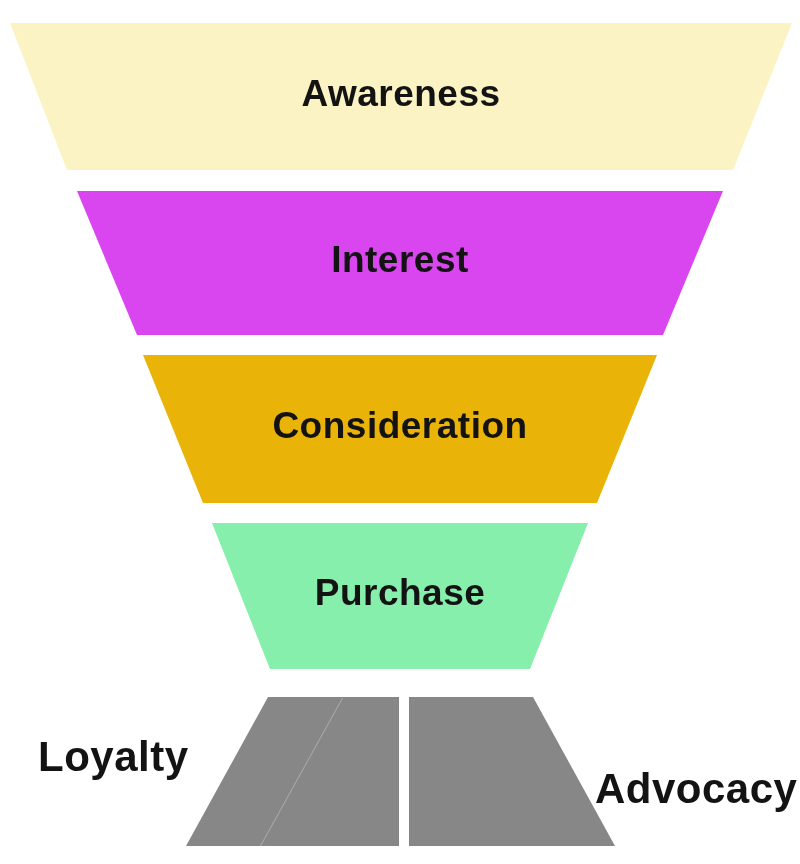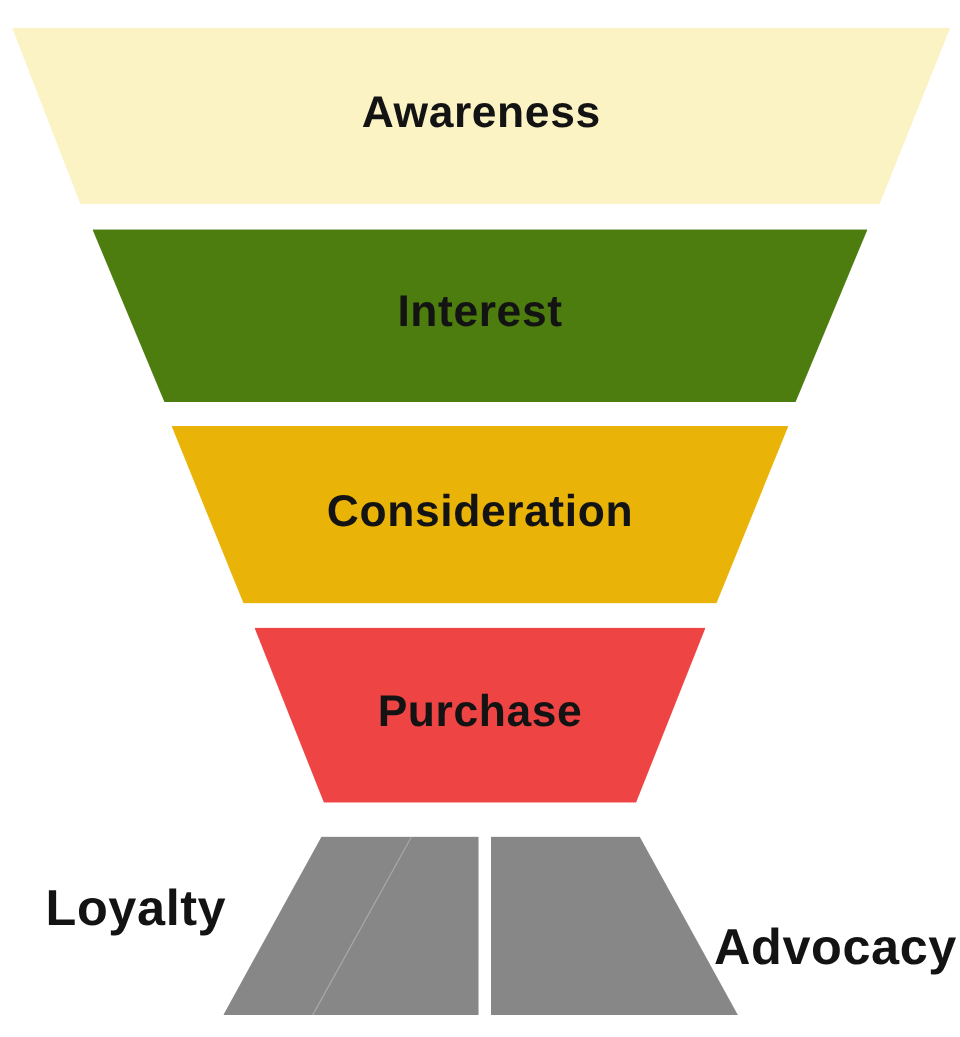--- a/index.html
+++ b/index.html
@@ -77,29 +77,29 @@
 </style>
 </head>
 <body>
 
 <div class="canvas">
 
   <div class="stage" id="stage-awareness" style="background: rgb(251, 243, 195);">
     <span class="stage-label">Awareness</span>
   </div>
 
-  <div class="stage" id="stage-interest" style="background: #4d7c0f;">
+  <div class="stage" id="stage-interest" style="background: #d946ef;">
     <span class="stage-label">Interest</span>
   </div>
 
   <div class="stage" id="stage-consideration" style="background: #eab308; text-align: center;">
     <span class="stage-label">Consideration</span>
   </div>
 
-  <div class="stage" id="stage-purchase" style="background: #ef4444;">
+  <div class="stage" id="stage-purchase" style="background: #86efac;">
     <span class="stage-label">Purchase</span>
   </div>
 
   <div class="stage" id="shape-loyalty" style="background: rgb(135, 135, 135);">
     <div class="seam"></div>
   </div>
 
   <div class="stage" id="shape-advocacy" style="background: rgb(135, 135, 135);"></div>
 
   <div class="side-label" id="label-loyalty">Loyalty</div>

